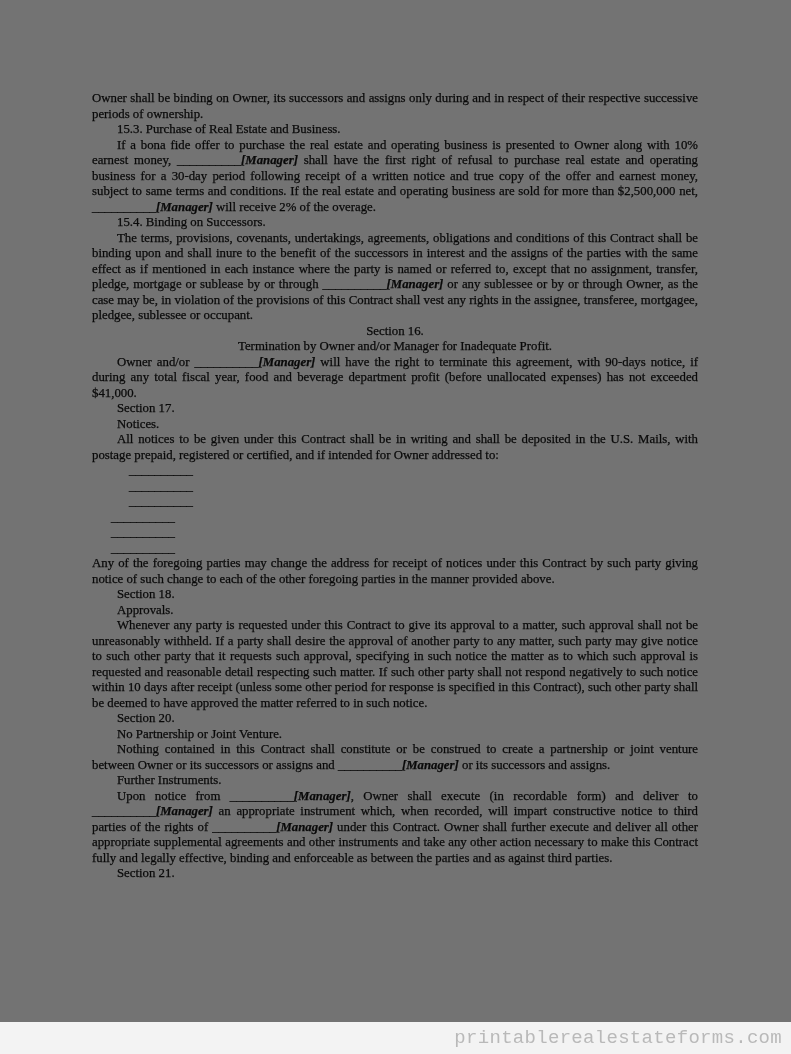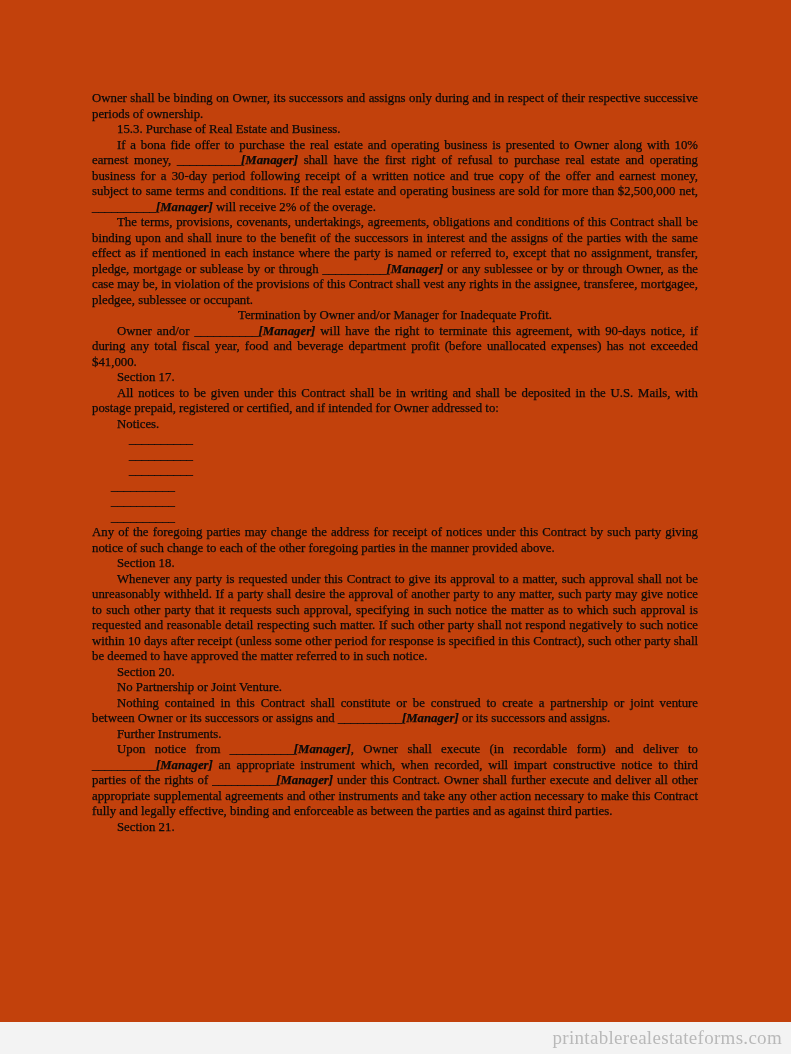--- a/index.html
+++ b/index.html
@@ -7,21 +7,21 @@
     width: 791px;
     height: 1054px;
     background: #ffffff;
     position: relative;
     overflow: hidden;
     font-family: "Liberation Serif", serif;
   }
   .sheet {
     position: absolute;
     inset: 0;
-    background: #c2410c;
+    background: #737373;
   }
   .doc {
     position: absolute;
     left: 92px;
     top: 91px;
     width: 606px;
     font-family: "Liberation Serif", serif;
     font-size: 12.8px;
     line-height: 15.5px;
     color: #0a0a0a;
@@ -37,50 +37,53 @@
   .blank { white-space: nowrap; }
   .wm-bar {
     position: absolute;
     left: 0; right: 0; bottom: 0;
     height: 32px;
     background: #f3f3f3;
     text-align: right;
   }
   .wm-text {
     display: inline-block;
-    font-family: Liberation Serif, serif;
+    font-family: Liberation Mono, monospace;
     font-size: 19px;
     line-height: 32px;
     color: #b9b9b9;
     padding-right: 9px;
     letter-spacing: 0.3px;
   }
 </style>
 </head>
 <body style="background: rgb(255, 255, 255);">
 
 <div class="sheet">
   <div class="doc" style="color: rgb(10, 10, 10);">
       <p class="row p"><span class="run">Owner shall be binding on Owner, its successors and assigns only during and in respect of their respective successive periods of ownership.</span></p>
       <p class="row p indent"><span class="run">15.3. Purchase of Real Estate and Business.</span></p>
       <p class="row p indent"><span class="run">If a bona fide offer to purchase the real estate and operating business is presented to Owner along with 10% earnest money, </span><span class="blank">__________</span><span class="bracket">[Manager]</span><span class="run"> shall have the first right of refusal to purchase real estate and operating business for a 30-day period following receipt of a written notice and true copy of the offer and earnest money, subject to same terms and conditions. If the real estate and operating business are sold for more than $2,500,000 net, </span><span class="blank">__________</span><span class="bracket">[Manager]</span><span class="run"> will receive 2% of the overage.</span></p>
+      <p class="row p indent"><span class="run">15.4. Binding on Successors.</span></p>
       <p class="row p indent"><span class="run">The terms, provisions, covenants, undertakings, agreements, obligations and conditions of this Contract shall be binding upon and shall inure to the benefit of the successors in interest and the assigns of the parties with the same effect as if mentioned in each instance where the party is named or referred to, except that no assignment, transfer, pledge, mortgage or sublease by or through </span><span class="blank">__________</span><span class="bracket">[Manager]</span><span class="run"> or any sublessee or by or through Owner, as the case may be, in violation of the provisions of this Contract shall vest any rights in the assignee, transferee, mortgagee, pledgee, sublessee or occupant.</span></p>
+      <p class="row center"><span class="run">Section 16.</span></p>
       <p class="row center"><span class="run">Termination by Owner and/or Manager for Inadequate Profit.</span></p>
       <p class="row p indent"><span class="run">Owner and/or </span><span class="blank">__________</span><span class="bracket">[Manager]</span><span class="run"> will have the right to terminate this agreement, with 90-days notice, if during any total fiscal year, food and beverage department profit (before unallocated expenses) has not exceeded $41,000.</span></p>
       <p class="row p indent"><span class="run">Section 17.</span></p>
+      <p class="row p indent"><span class="run">Notices.</span></p>
       <p class="row p indent"><span class="run">All notices to be given under this Contract shall be in writing and shall be deposited in the U.S. Mails, with postage prepaid, registered or certified, and if intended for Owner addressed to:</span></p>
-      <p class="row p indent"><span class="run">Notices.</span></p>
       <p class="row blank1"><span class="blank">__________</span></p>
       <p class="row blank1"><span class="blank">__________</span></p>
       <p class="row blank1"><span class="blank">__________</span></p>
       <p class="row blank2"><span class="blank">__________</span></p>
       <p class="row blank2"><span class="blank">__________</span></p>
       <p class="row blank2"><span class="blank">__________</span></p>
       <p class="row p"><span class="run">Any of the foregoing parties may change the address for receipt of notices under this Contract by such party giving notice of such change to each of the other foregoing parties in the manner provided above.</span></p>
       <p class="row p indent"><span class="run">Section 18.</span></p>
+      <p class="row p indent"><span class="run">Approvals.</span></p>
       <p class="row p indent"><span class="run">Whenever any party is requested under this Contract to give its approval to a matter, such approval shall not be unreasonably withheld. If a party shall desire the approval of another party to any matter, such party may give notice to such other party that it requests such approval, specifying in such notice the matter as to which such approval is requested and reasonable detail respecting such matter. If such other party shall not respond negatively to such notice within 10 days after receipt (unless some other period for response is specified in this Contract), such other party shall be deemed to have approved the matter referred to in such notice.</span></p>
       <p class="row p indent"><span class="run">Section 20.</span></p>
       <p class="row p indent"><span class="run">No Partnership or Joint Venture.</span></p>
       <p class="row p indent"><span class="run">Nothing contained in this Contract shall constitute or be construed to create a partnership or joint venture between Owner or its successors or assigns and </span><span class="blank">__________</span><span class="bracket">[Manager]</span><span class="run"> or its successors and assigns.</span></p>
       <p class="row p indent"><span class="run">Further Instruments.</span></p>
       <p class="row p indent"><span class="run">Upon notice from </span><span class="blank">__________</span><span class="bracket">[Manager]</span><span class="run">, Owner shall execute (in recordable form) and deliver to </span><span class="blank">__________</span><span class="bracket">[Manager]</span><span class="run"> an appropriate instrument which, when recorded, will impart constructive notice to third parties of the rights of </span><span class="blank">__________</span><span class="bracket">[Manager]</span><span class="run"> under this Contract. Owner shall further execute and deliver all other appropriate supplemental agreements and other instruments and take any other action necessary to make this Contract fully and legally effective, binding and enforceable as between the parties and as against third parties.</span></p>
       <p class="row p indent"><span class="run">Section 21.</span></p>
     </div>
   <div class="wm-bar" style="background: rgb(243, 243, 243);">
     <span class="wm-text" style="color: rgb(185, 185, 185);">printablerealestateforms.com</span>

